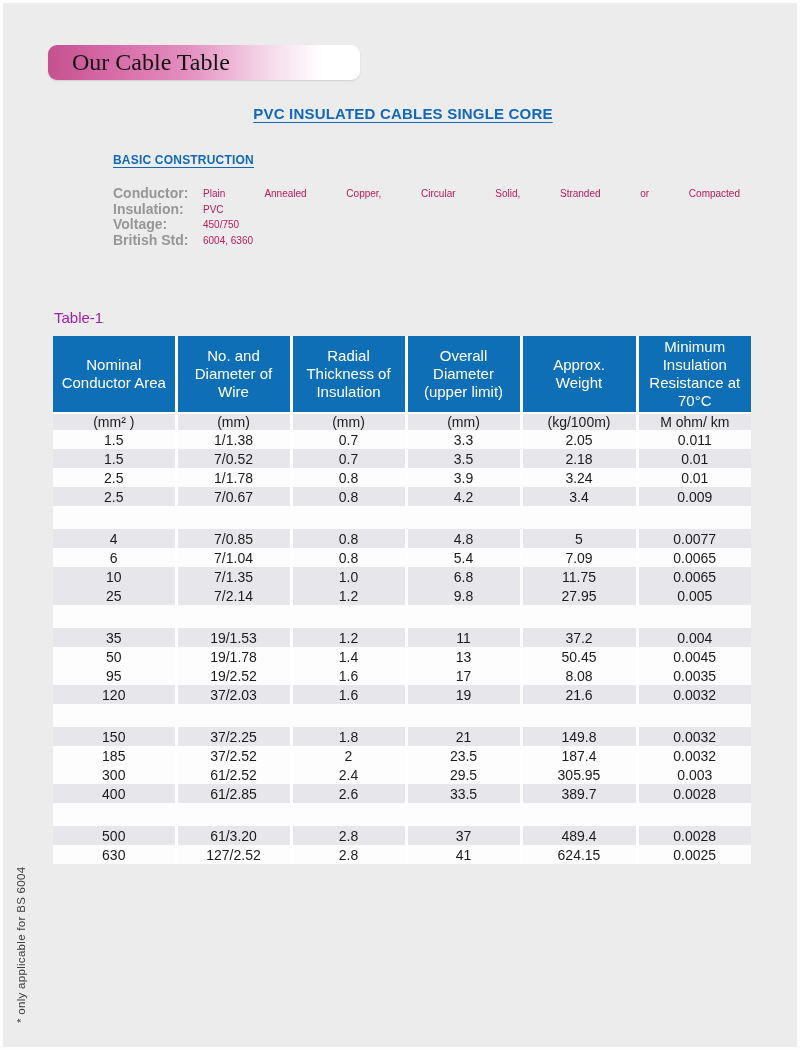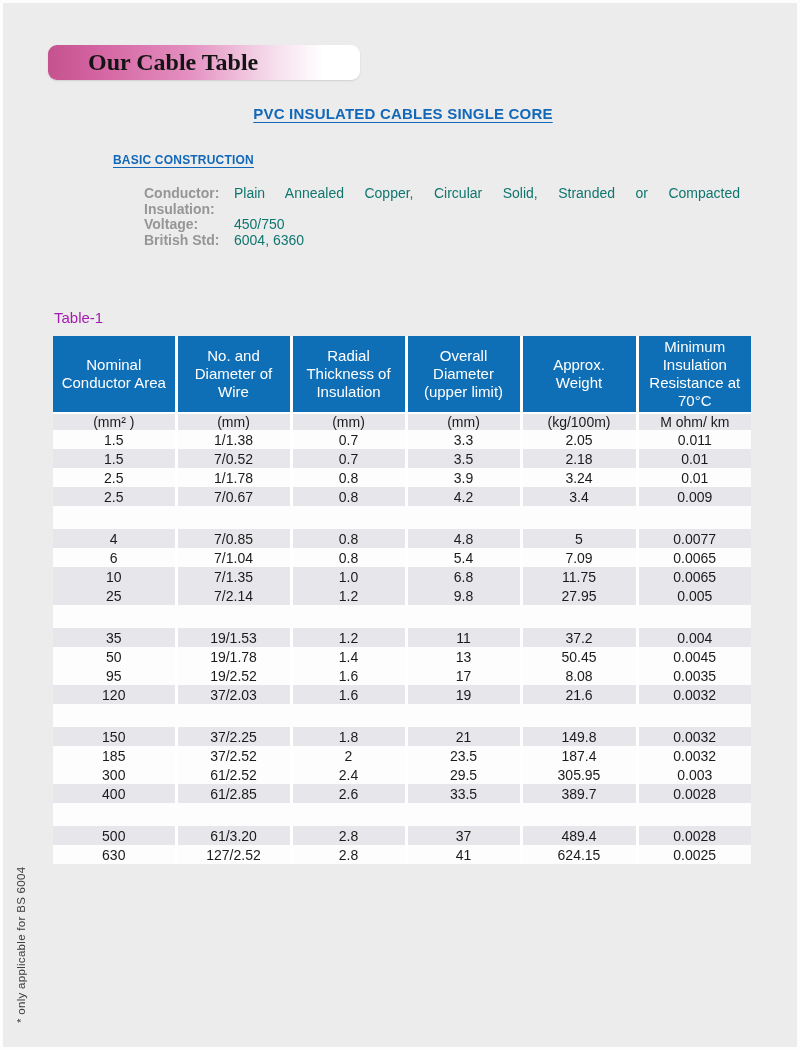--- a/index.html
+++ b/index.html
@@ -23,49 +23,49 @@
   }
   .banner{
     position:absolute;left:45px;top:42px;
     width:312px;height:35px;
     border-radius:9px;
     background:linear-gradient(to right,#c4528f 0%,#d567a4 18%,#e48fc0 45%,#f6ddec 72%,#ffffff 88%);
     box-shadow:0 1px 2px rgba(0,0,0,0.12);
   }
   .banner-title{
     display:block;
-    padding-left:40px;
+    padding-left:24px;
     line-height:34px;
     font-family:"Liberation Serif",serif;
-    font-size:24px;font-weight:700;color:#141414;
+    font-size:24px;font-weight:400;color:#141414;
   }
   .main-title{
     position:absolute;left:0;top:102px;width:800px;
     text-align:center;
     font-size:15px;font-weight:bold;color:var(--title-blue);
     text-decoration:underline;text-underline-offset:3px;
     letter-spacing:0.2px;
   }
   .section-heading{
     position:absolute;left:110px;top:150px;
     font-size:12px;font-weight:bold;color:var(--title-blue);
     text-decoration:underline;text-underline-offset:3px;
     letter-spacing:0.2px;
   }
   .construction{
     position:absolute;left:110px;top:183px;width:627px;
   }
-  .c-row{display:flex;line-height:15.7px;margin-left:31px;}
+  .c-row{display:flex;line-height:15.7px;}
   .c-label{
     flex:0 0 90px;
     font-size:14px;font-weight:bold;color:#969696;
   }
   .c-value{
     flex:1 1 auto;
-    font-size:14px;color:#0f766e;
+    font-size:10px;color:#be185d;
   }
   .c-value.justify{text-align:justify;text-align-last:justify;}
   .table-label{
     position:absolute;left:51px;top:306px;
     font-size:15px;color:#a21caf;
   }
   table.cable{
     position:absolute;left:50px;top:333px;
     width:698px;
     border-collapse:collapse;table-layout:fixed;
@@ -112,20 +112,21 @@
 
   <div class="section-heading">BASIC CONSTRUCTION</div>
 
   <div class="construction" id="construction">
       <div class="c-row">
         <span class="c-label">Conductor:</span>
         <span class="c-value justify">Plain Annealed Copper, Circular Solid, Stranded or Compacted</span>
       </div>
       <div class="c-row">
         <span class="c-label">Insulation:</span>
+        <span class="c-value">PVC</span>
       </div>
       <div class="c-row">
         <span class="c-label">Voltage:</span>
         <span class="c-value">450/750</span>
       </div>
       <div class="c-row">
         <span class="c-label">British Std:</span>
         <span class="c-value">6004, 6360</span>
       </div>
     </div>

